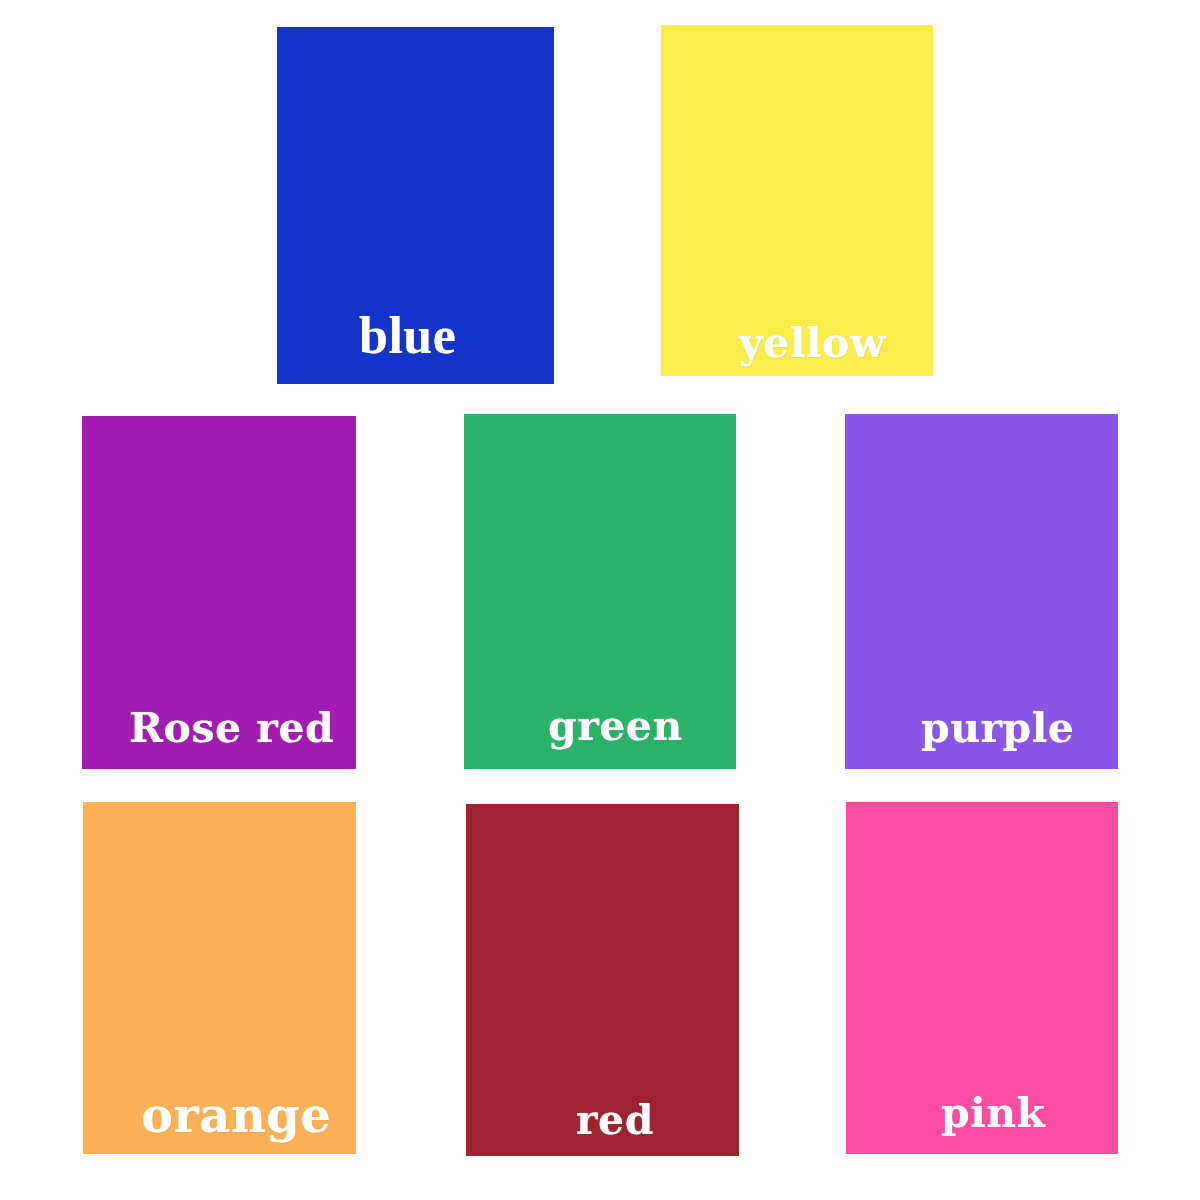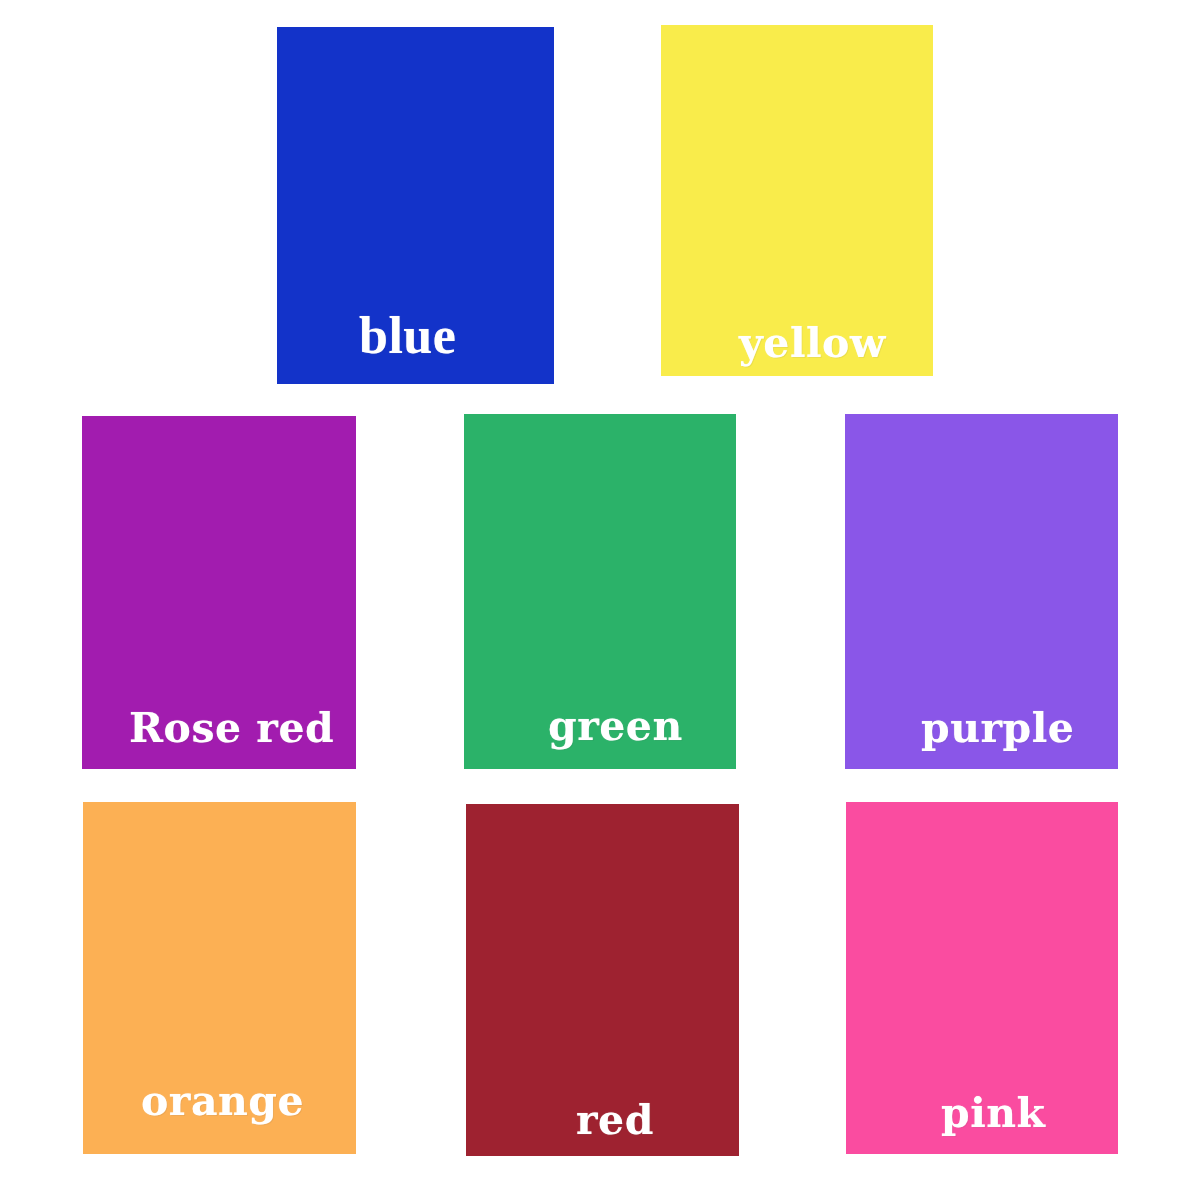--- a/index.html
+++ b/index.html
@@ -55,21 +55,21 @@
   .sw-orange { left: 83px;  top: 802px; width: 273px; height: 352px; }
   .sw-red    { left: 466px; top: 804px; width: 273px; height: 352px; }
   .sw-pink   { left: 846px; top: 802px; width: 272px; height: 352px; }
 
   
   .lbl-blue    { left: 82px;  bottom: 22px; font-size: 52px; font-family: Liberation Serif, serif; }
   .lbl-yellow  { left: 78px;  bottom: 12px; font-size: 41px; }
   .lbl-rosered { left: 47px;  bottom: 20px; font-size: 41px; }
   .lbl-green   { left: 84px;  bottom: 22px; font-size: 41px; }
   .lbl-purple  { left: 76px;  bottom: 20px; font-size: 41px; }
-  .lbl-orange  { left: 58px;  bottom: 32px; font-size: 41px; }
+  .lbl-orange  { left: 58px;  bottom: 15px; font-size: 48px; }
   .lbl-red     { left: 110px; bottom: 15px; font-size: 41px; }
   .lbl-pink    { left: 95px;  bottom: 20px; font-size: 41px; }
 </style>
 </head>
 <body style="background-color: rgb(255, 255, 255);">
 
 <div id="swatch-canvas" style="background-color: rgb(255, 255, 255);">
 
   <div class="swatch sw-blue" style="background-color: rgb(19, 51, 201);">
     <span class="swatch-label lbl-blue" style="color: rgb(255, 255, 255);">blue</span>

